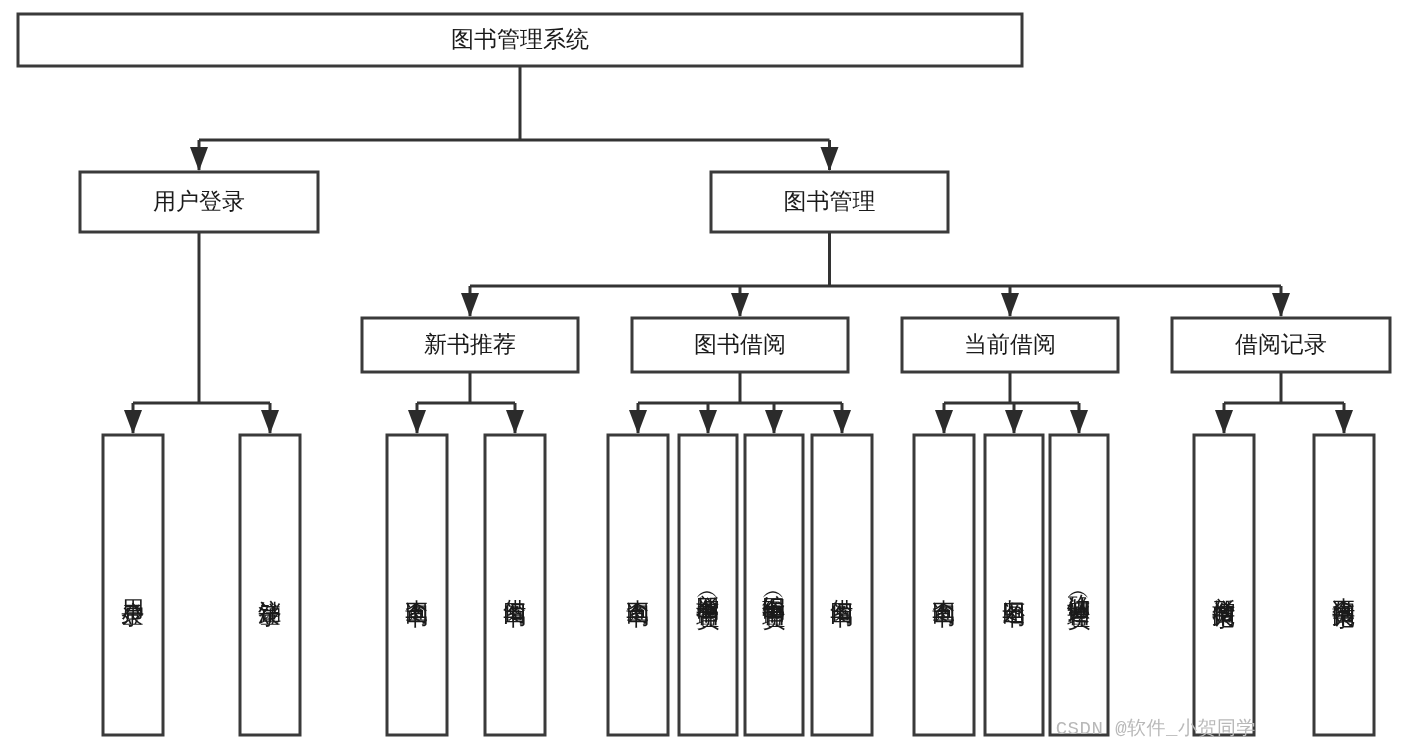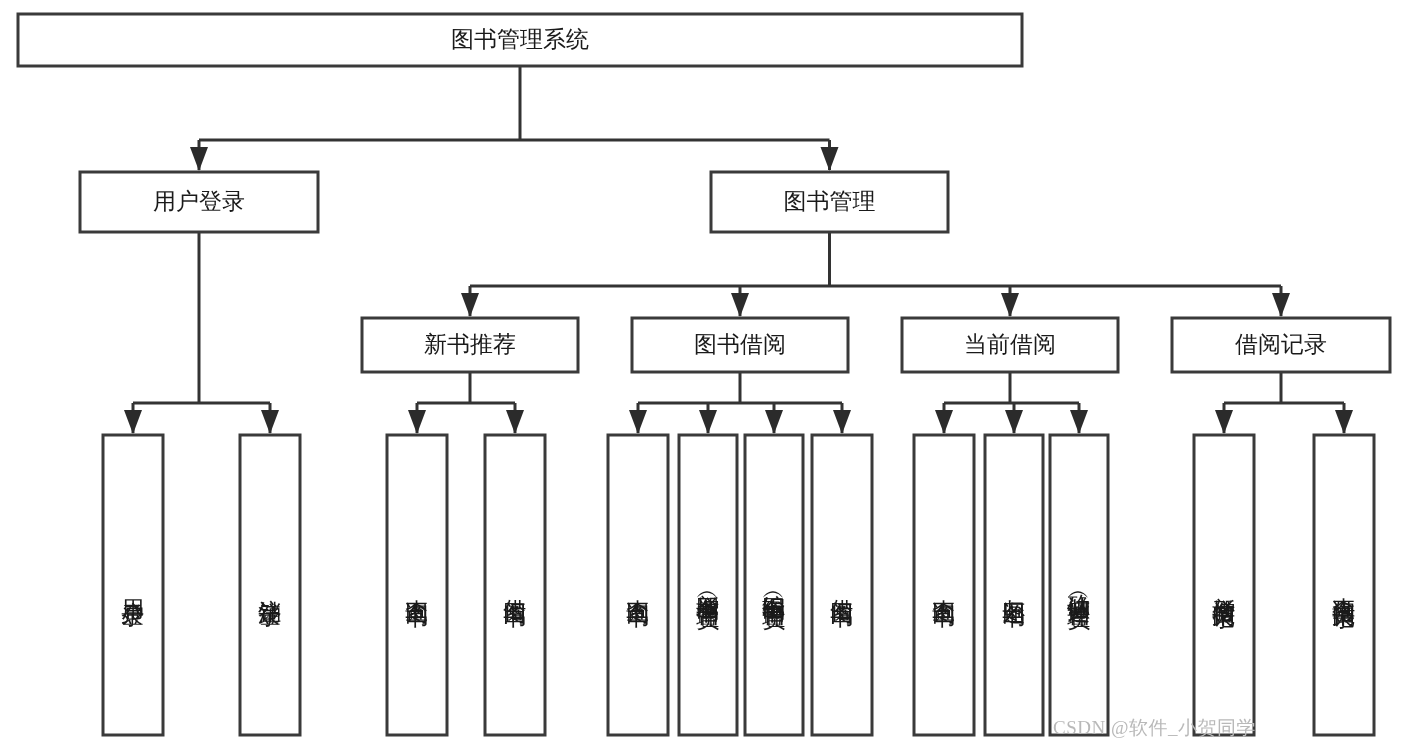--- a/index.html
+++ b/index.html
@@ -64,21 +64,21 @@
     font-size: 23px;
     line-height: 1.06;
     letter-spacing: 2px;
     color: #1a1a1a;
     white-space: nowrap;
   }
   .watermark {
     position: absolute;
     right: 8px;
     bottom: 6px;
-    font-family: Liberation Serif, serif;
+    font-family: Liberation Mono, monospace;
     font-size: 19px;
     color: #b9b9b9;
     letter-spacing: 0.5px;
     user-select: none;
   }
 </style>
 </head>
 <body>
 
 <div id="diagram-root">

